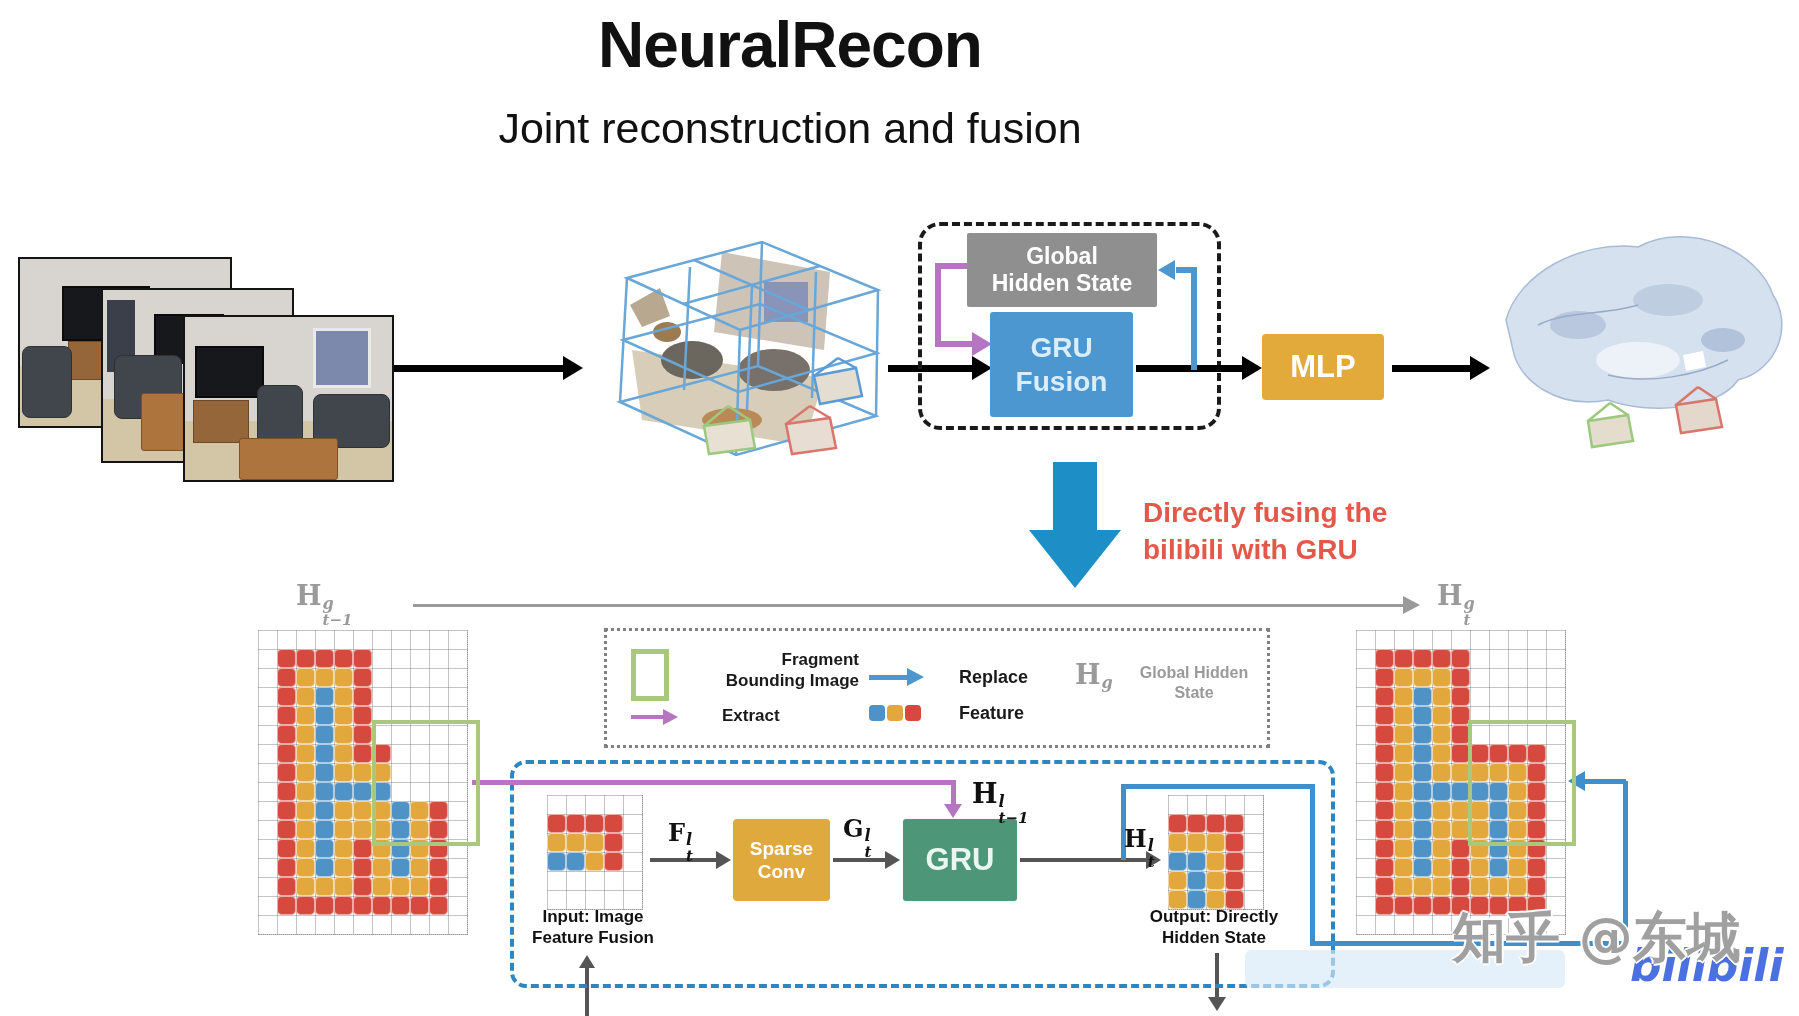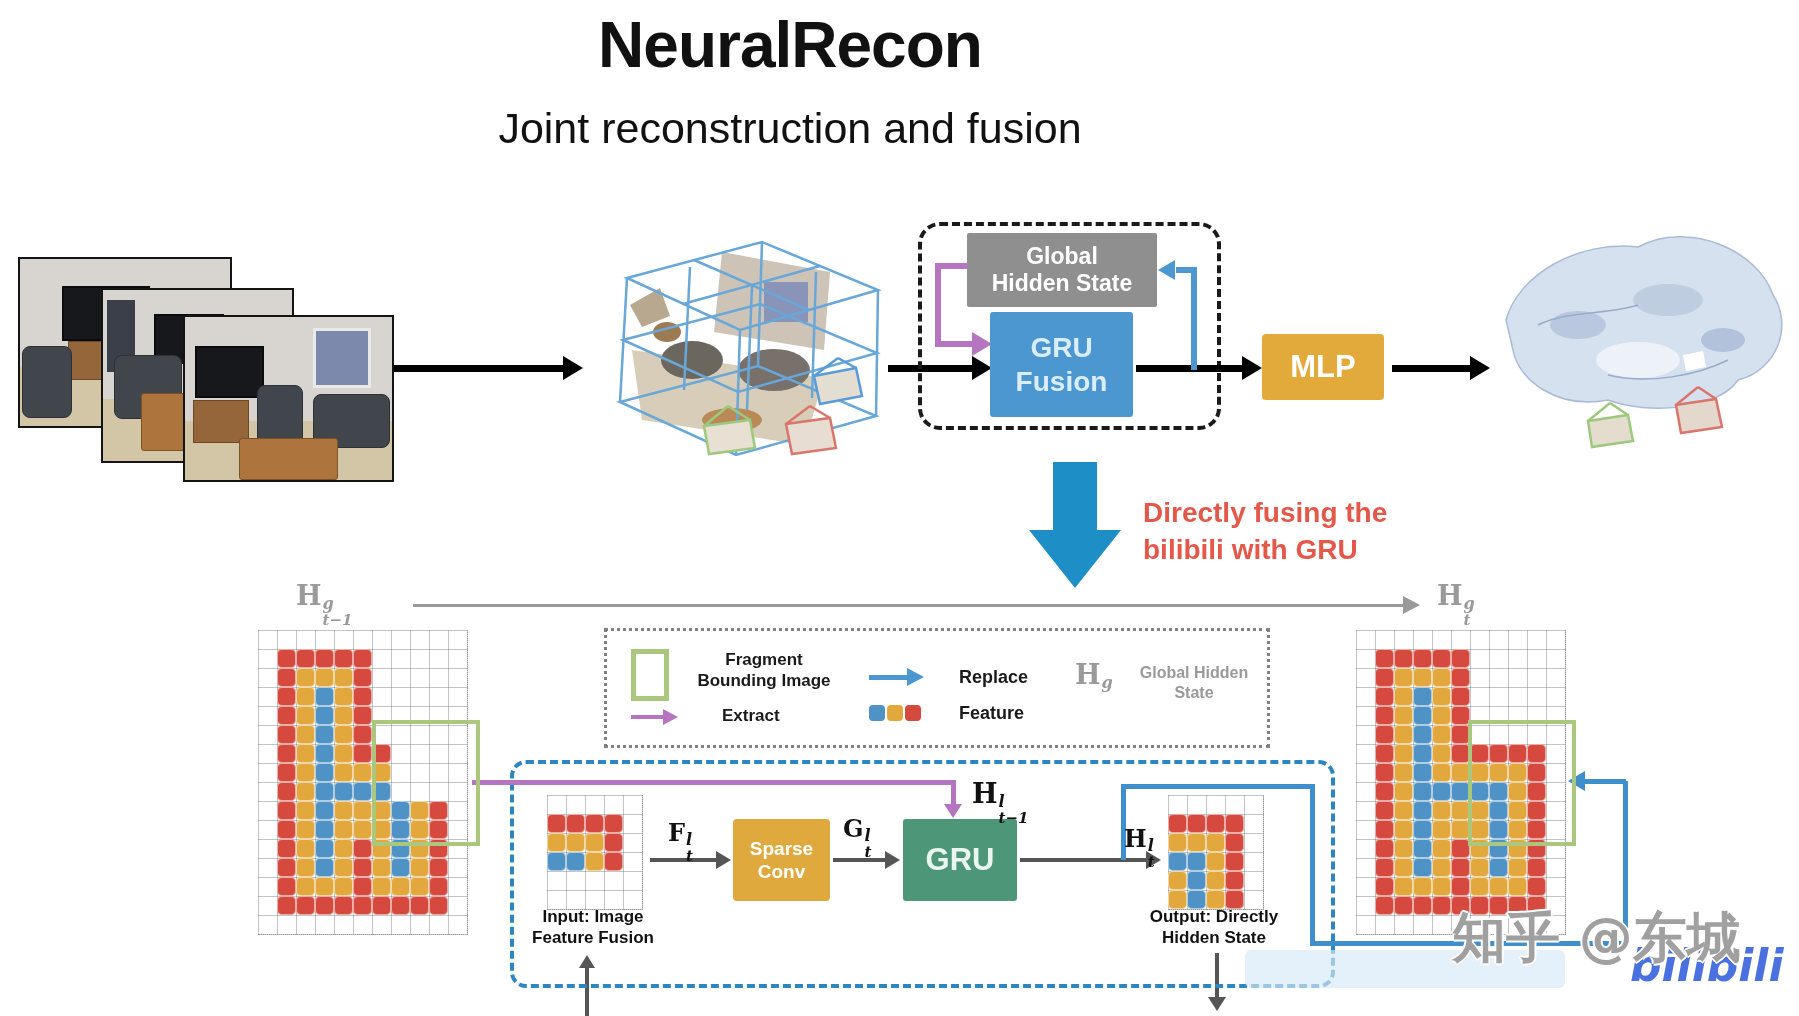--- a/index.html
+++ b/index.html
@@ -452,21 +452,21 @@
       <div class="cell cR" style="left: 95px; top: 266px; width: 19px; height: 19px;"></div>
       <div class="cell cR" style="left: 114px; top: 266px; width: 19px; height: 19px;"></div>
       <div class="cell cR" style="left: 133px; top: 266px; width: 19px; height: 19px;"></div>
       <div class="cell cR" style="left: 152px; top: 266px; width: 19px; height: 19px;"></div>
       <div class="cell cR" style="left: 171px; top: 266px; width: 19px; height: 19px;"></div>
     </div>
   <div class="fragbox" style="left:1468px;top:720px;width:100px;height:118px;"></div>
 
   <div class="abs legendbox">
     <div class="greensq"></div>
-    <div class="item-text" style="left:62px;top:18px;width:190px;text-align:center;font-size:17px;line-height:21px;">
+    <div class="item-text" style="left:62px;top:18px;width:190px;text-align:right;font-size:17px;line-height:21px;">
       <div>Fragment</div>
       <div>Bounding Image</div>
     </div>
     <div>
       <div style="position:absolute;left:24px;top:84px;width:34px;height:4px;background:#b575c0;"></div>
       <div style="position:absolute;left:56px;top:78px;width:0;height:0;border-top:8px solid transparent;border-bottom:8px solid transparent;border-left:15px solid #b575c0;"></div>
     </div>
     <div class="item-text" style="left:115px;top:75px;font-size:17px;">Extract</div>
     <div>
       <div style="position:absolute;left:262px;top:44px;width:40px;height:5px;background:#4d97d1;"></div>

